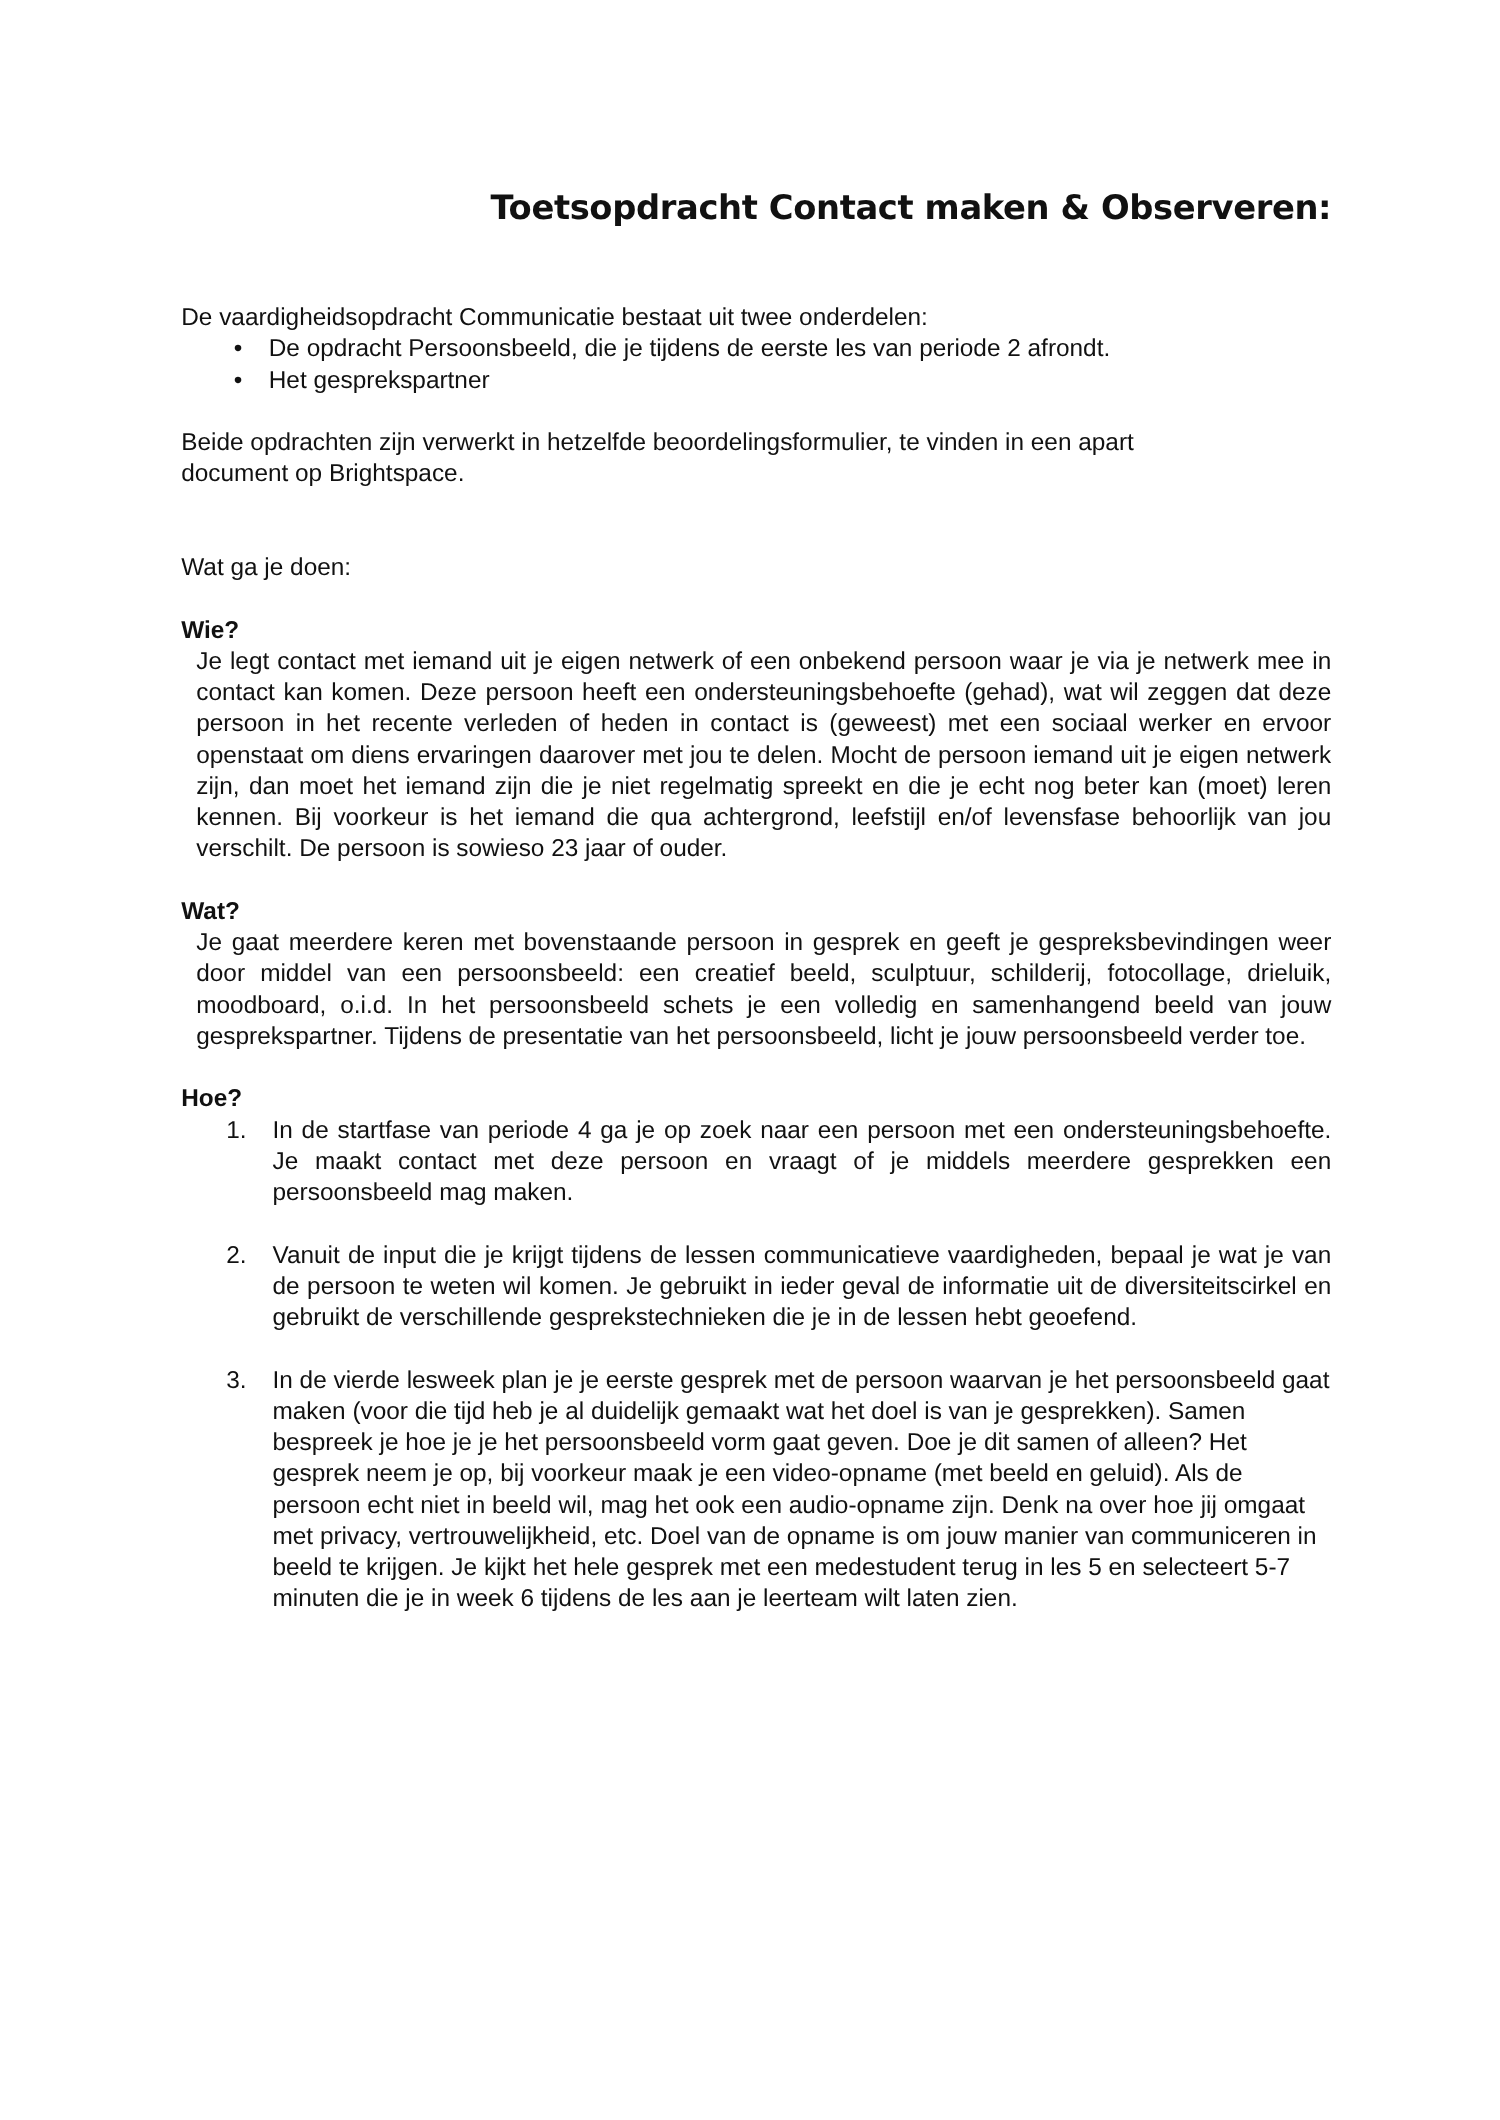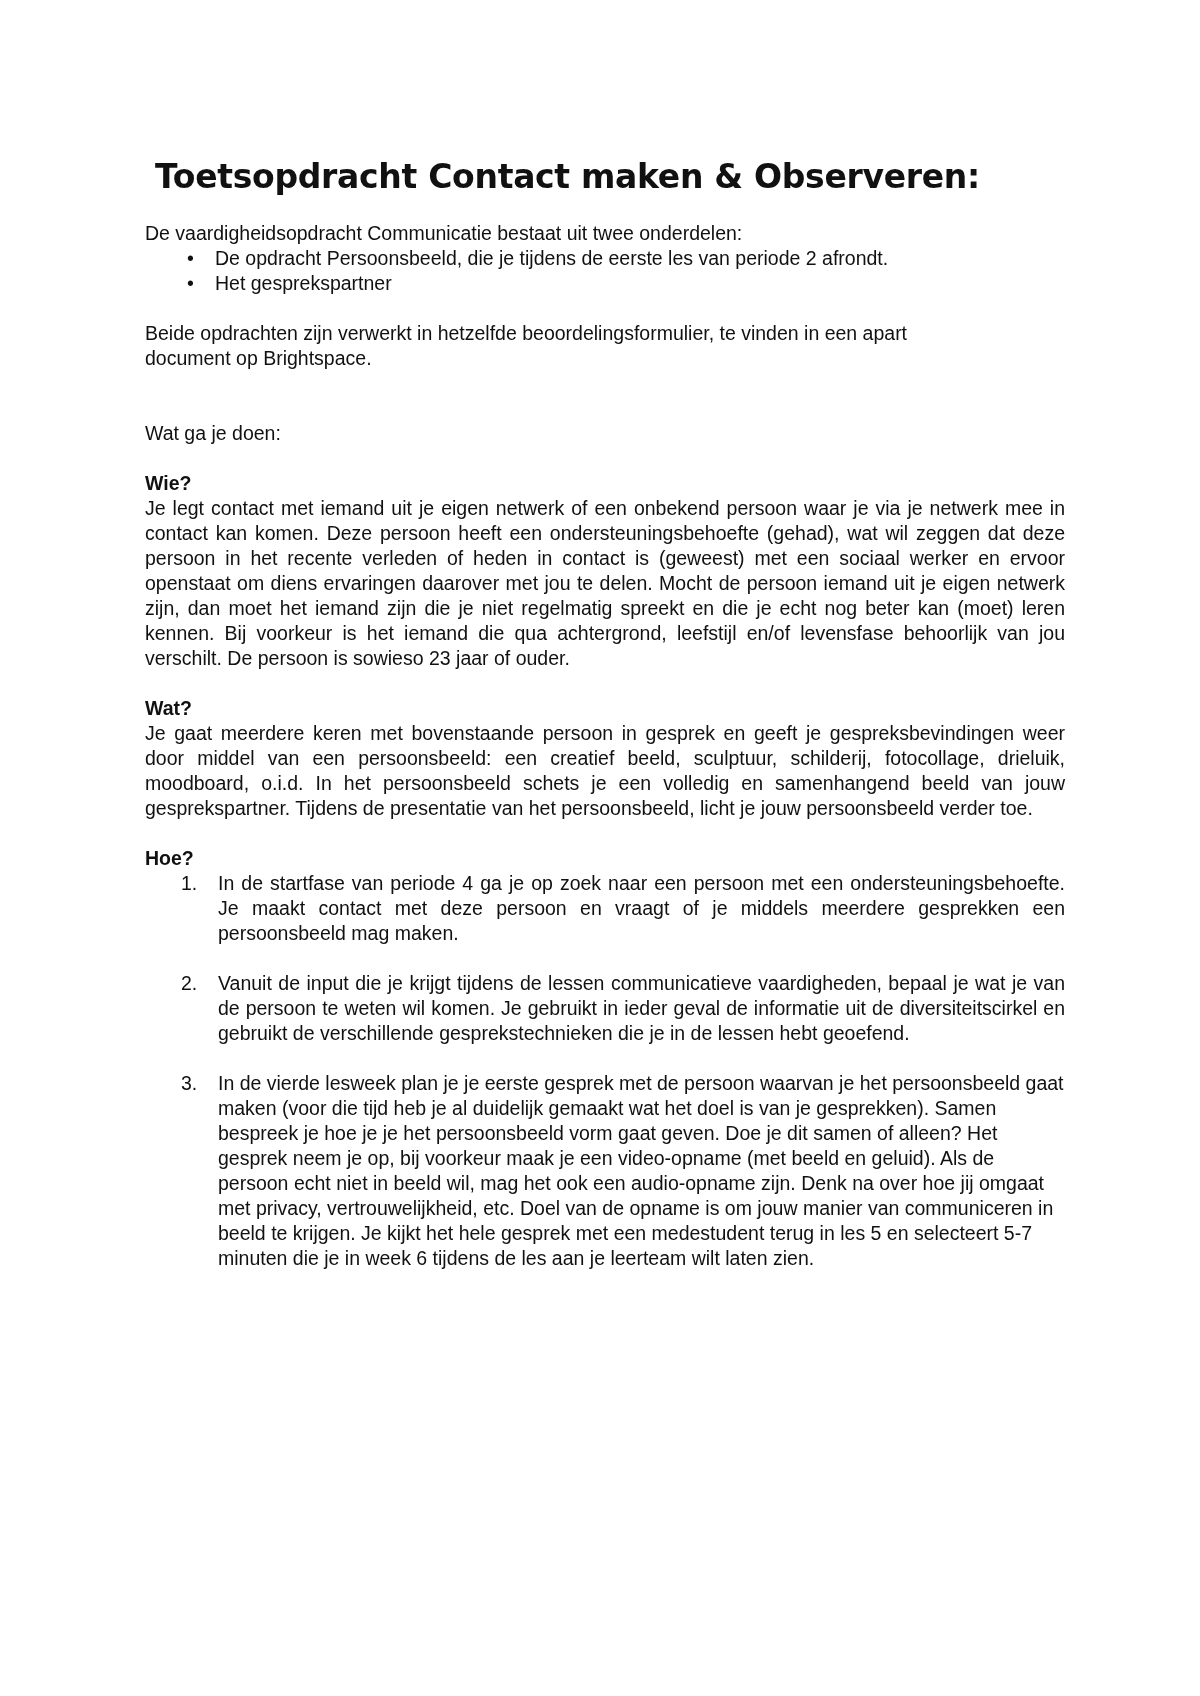--- a/index.html
+++ b/index.html
@@ -1,26 +1,26 @@
 <!DOCTYPE html>
 <html><head>
 <meta charset="utf-8">
 <style>
   html, body { margin: 0; padding: 0; background: #ffffff; }
   body { width: 1200px; height: 1696px; position: relative; overflow: hidden; color: #111; }
   .page { position: absolute; left: 145px; top: 148px; width: 920px; font-family: "Liberation Sans", sans-serif; }
-  .title { font-family: "DejaVu Sans", sans-serif; font-weight: bold; font-size: 33px; line-height: 38px; margin: 10px; letter-spacing: -0.3px; }
+  .title { font-family: "DejaVu Sans", sans-serif; font-weight: bold; font-size: 27px; line-height: 38px; margin: 0; letter-spacing: -0.3px; text-align: right; }
   p, li { font-size: 19.5px; line-height: 25px; margin: 0; }
-  .intro { margin-top: 25px; }
+  .intro { margin-top: 56px; }
   ul.bullets { list-style: none; margin: 0; padding: 0; }
   ul.bullets li { position: relative; padding-left: 70px; }
   ul.bullets li .bullet { position: absolute; left: 42px; top: 0; }
   .gap { height: 25px; }
   .h { font-weight: bold; }
-  .justify { text-align: justify; }
+  .justify { text-align: justify; margin-left: 12px; }
   ol.steps { list-style: none; margin: 0; padding: 0; }
   ol.steps li { position: relative; padding-left: 73px; text-align: justify; margin-bottom: 25px; }
   ol.steps li .num { position: absolute; left: 36px; top: 0; }
 </style>
 </head>
 <body>
 
 <div class="page">
   <h1 class="title">
     <span>Toetsopdracht Contact maken &amp; Observeren:</span><br>

